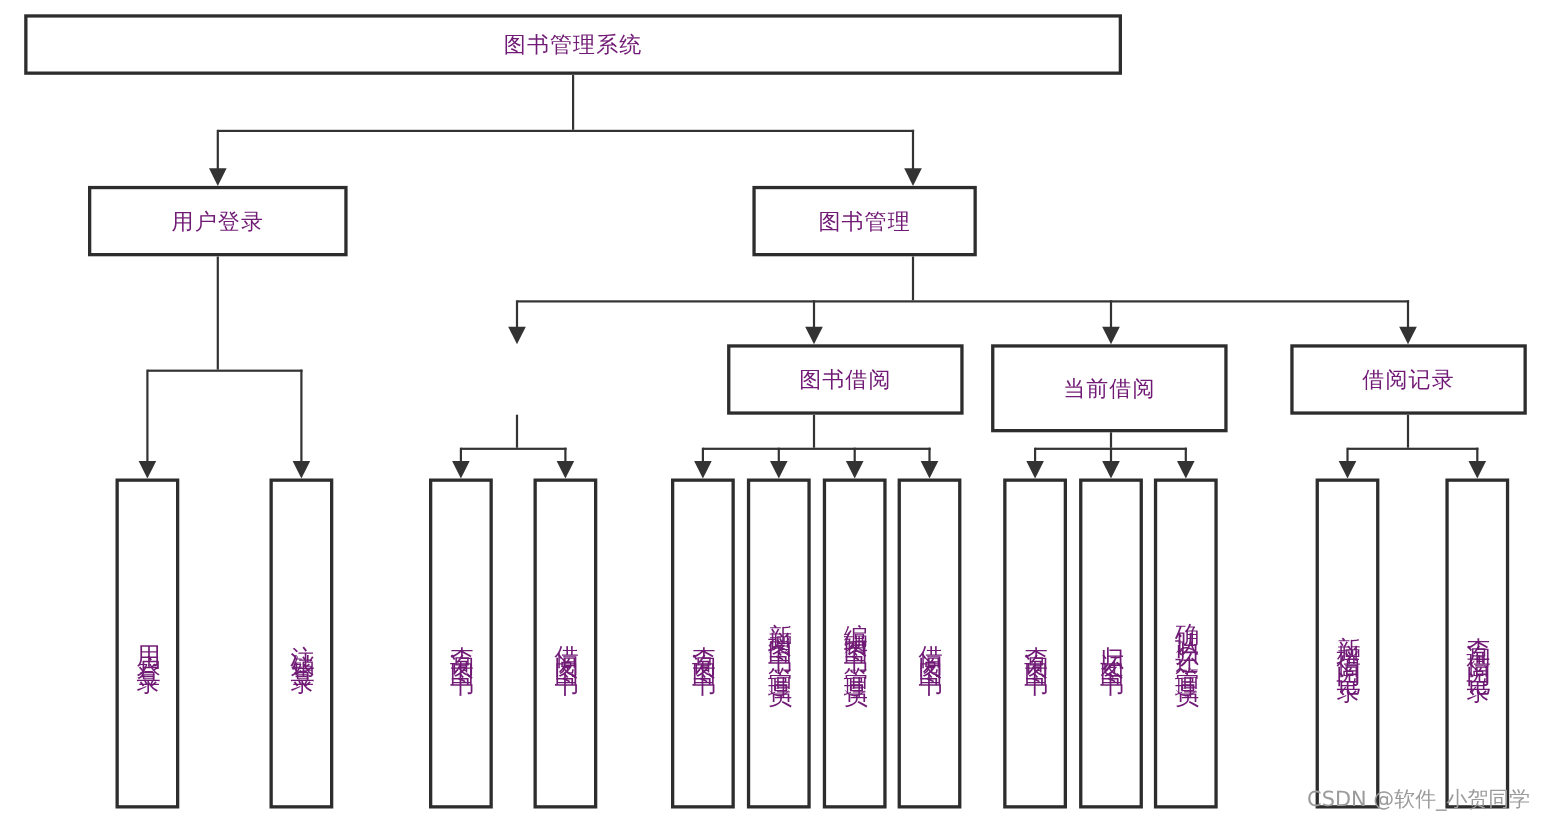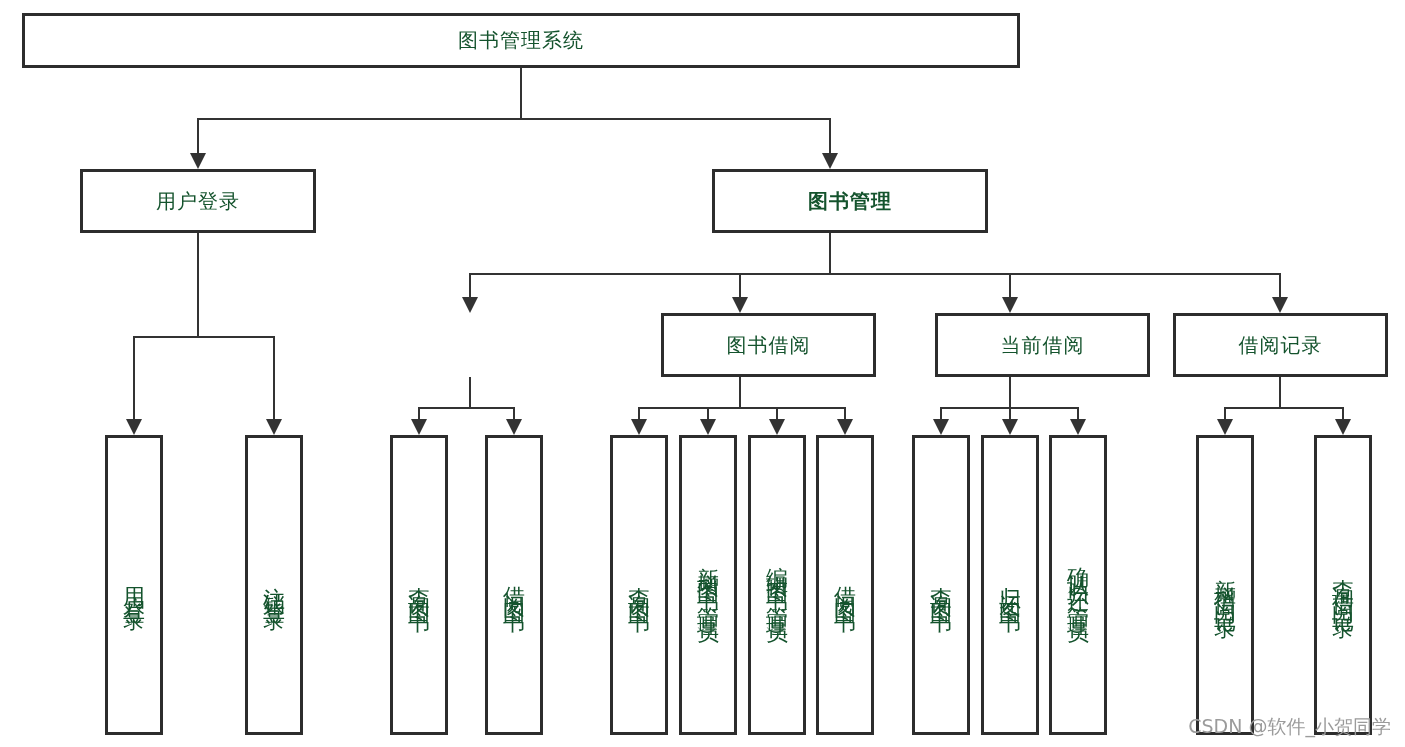--- a/index.html
+++ b/index.html
@@ -2,21 +2,21 @@
 <html><head>
 <meta charset="utf-8">
 <style>
   * { margin:0; padding:0; box-sizing:border-box; }
   html,body { background:#ffffff; }
   body { font-family:"DejaVu Sans","Liberation Sans",sans-serif; }
   .canvas { position:relative; width:1405px; height:747px; background:#ffffff; overflow:hidden; }
 
   .node {
     position:absolute; background:#ffffff; border:3px solid #2d2d2d;
-    color:#14532d; display:flex; align-items:center; justify-content:center;
+    color:#701a75; display:flex; align-items:center; justify-content:center;
     z-index:2;
   }
   .node.horiz { font-size:20px; letter-spacing:1px; }
   .node.vert  {
     writing-mode:vertical-rl; text-orientation:mixed;
     font-size:22px; letter-spacing:8px; line-height:1.1;
   }
 
   .vline, .hline { position:absolute; background:#333333; z-index:1; }
   .vline { width:2px; }
@@ -134,24 +134,24 @@
       <div class="head"></div>
     </div>
   <div class="arrow" style="left:1335px; top:407px; height:28px;">
       <div class="stem"></div>
       <div class="head"></div>
     </div>
 
   <div class="node horiz" style="left:22px; top:13px; width:998px; height:55px;">图书管理系统</div>
 
   <div class="node horiz" style="left:80px; top:169px; width:236px; height:64px;">用户登录</div>
-  <div class="node horiz" style="left:712px; top:169px; width:276px; height:64px;font-weight:bold;">图书管理</div>
+  <div class="node horiz" style="left:684px; top:169px; width:204px; height:64px;">图书管理</div>
 
   <div class="node horiz" style="left:661px; top:313px; width:215px; height:64px;">图书借阅</div>
-  <div class="node horiz" style="left:935px; top:313px; width:215px; height:64px;">当前借阅</div>
+  <div class="node horiz" style="left:901px; top:313px; width:215px; height:80px;">当前借阅</div>
   <div class="node horiz" style="left:1173px; top:313px; width:215px; height:64px;">借阅记录</div>
 
   <div class="node vert" style="left:105px; top:435px; width:58px; height:300px;">用户登录</div>
   <div class="node vert" style="left:245px; top:435px; width:58px; height:300px;">注销登录</div>
 
   <div class="node vert" style="left:390px; top:435px; width:58px; height:300px;">查询图书</div>
   <div class="node vert" style="left:485px; top:435px; width:58px; height:300px;">借阅图书</div>
 
   <div class="node vert" style="left:610px; top:435px; width:58px; height:300px;">查询图书</div>
   <div class="node vert" style="left:679px; top:435px; width:58px; height:300px;">新增图书（管理员）</div>

